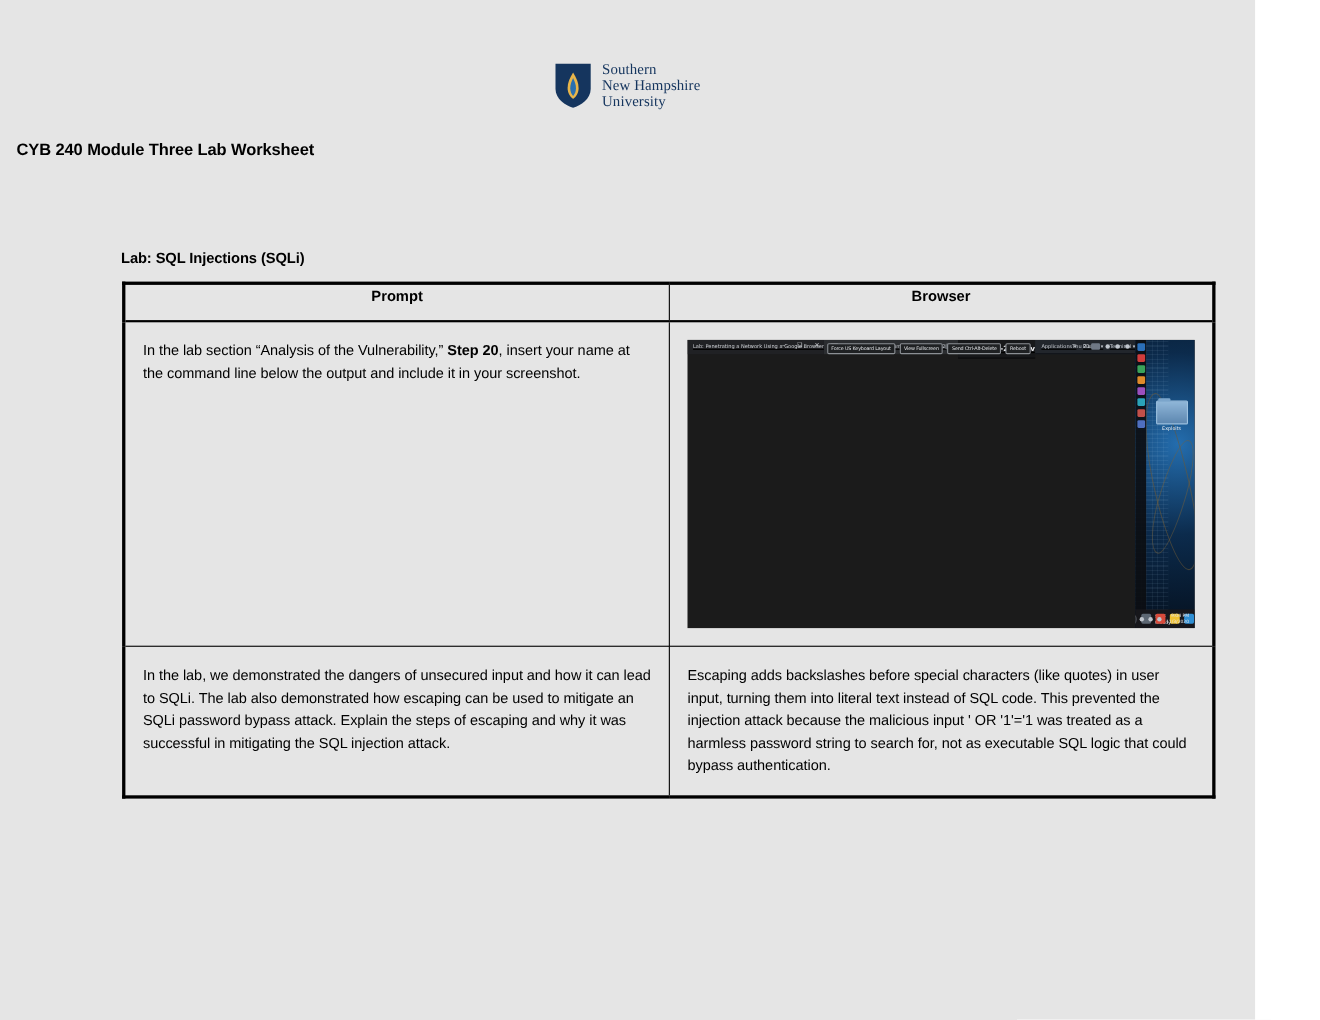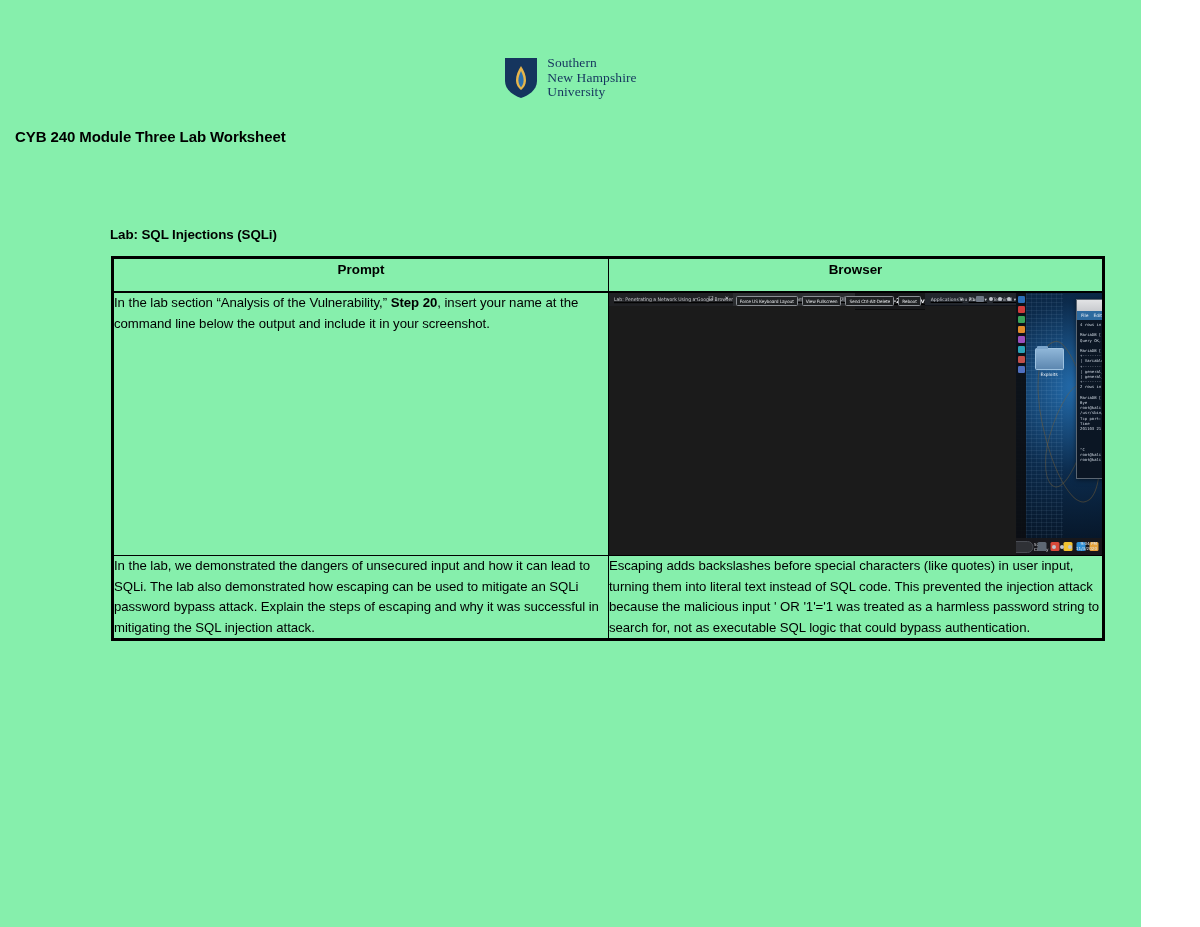--- a/index.html
+++ b/index.html
@@ -14,21 +14,21 @@
     color: #000000;
     position: relative;
     overflow: hidden;
   }
 
   .page {
     position: absolute;
     left: 0; top: 0;
     width: 1141px;
     height: 927px;
-    background: #86efac;
+    background: #e5e5e5;
   }
 
   
   .logo-wrap {
     position: absolute;
     left: 0; right: 0;
     top: 56px;
     display: flex;
     justify-content: center;
     align-items: center;
@@ -84,21 +84,21 @@
     position: absolute;
     left: 111px;
     top: 256px;
     width: 989px;
     border-collapse: collapse;
     table-layout: fixed;
   }
   .wk-table td, .wk-table th {
     border: 1px solid #000;
     vertical-align: top;
-    padding: 0;
+    padding: 16px;
   }
   .wk-table .outer-l { border-left: 3px solid #000; }
   .wk-table .outer-r { border-right: 3px solid #000; }
 
   .hdr-row th {
     border-top: 3px solid #000;
     border-bottom: 2.5px solid #000;
     text-align: center;
     font-size: 13.4px;
     font-weight: bold;

